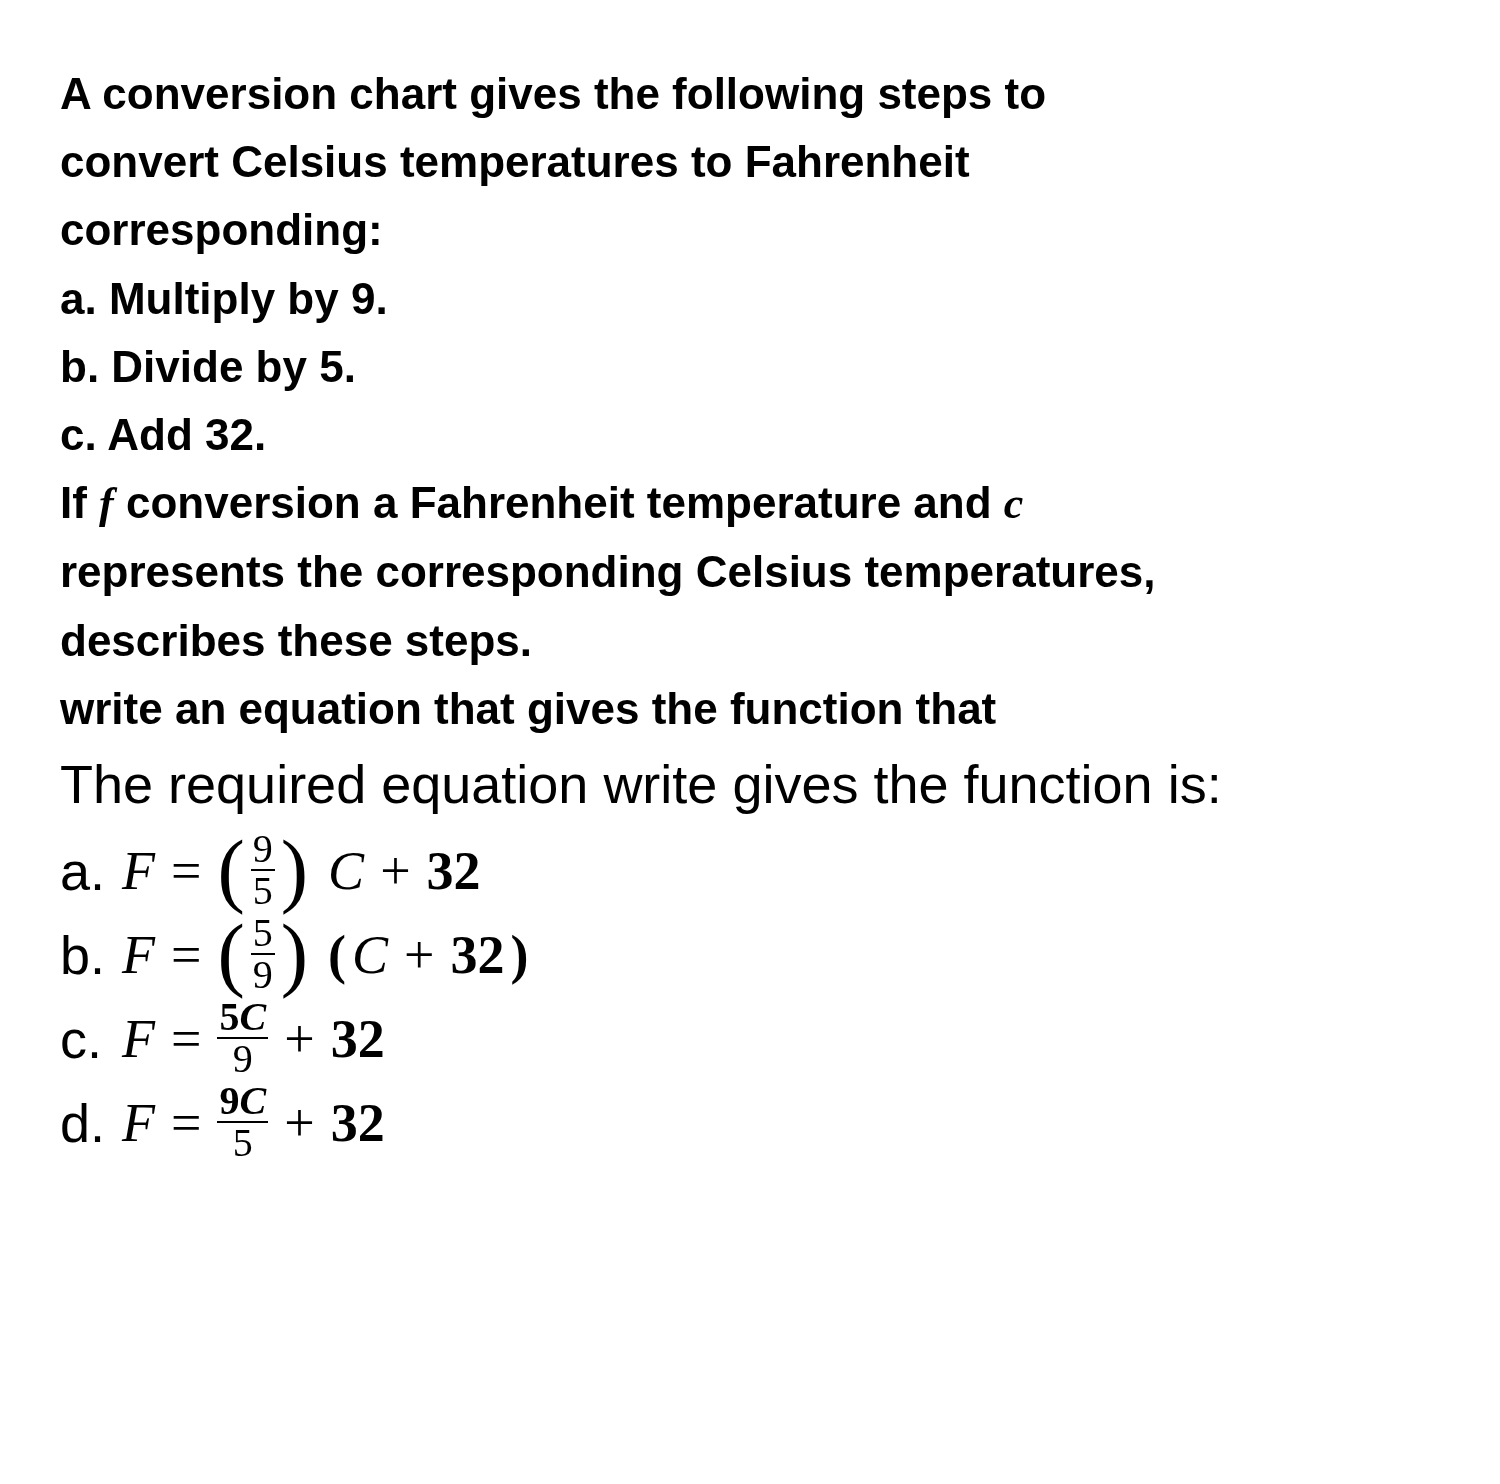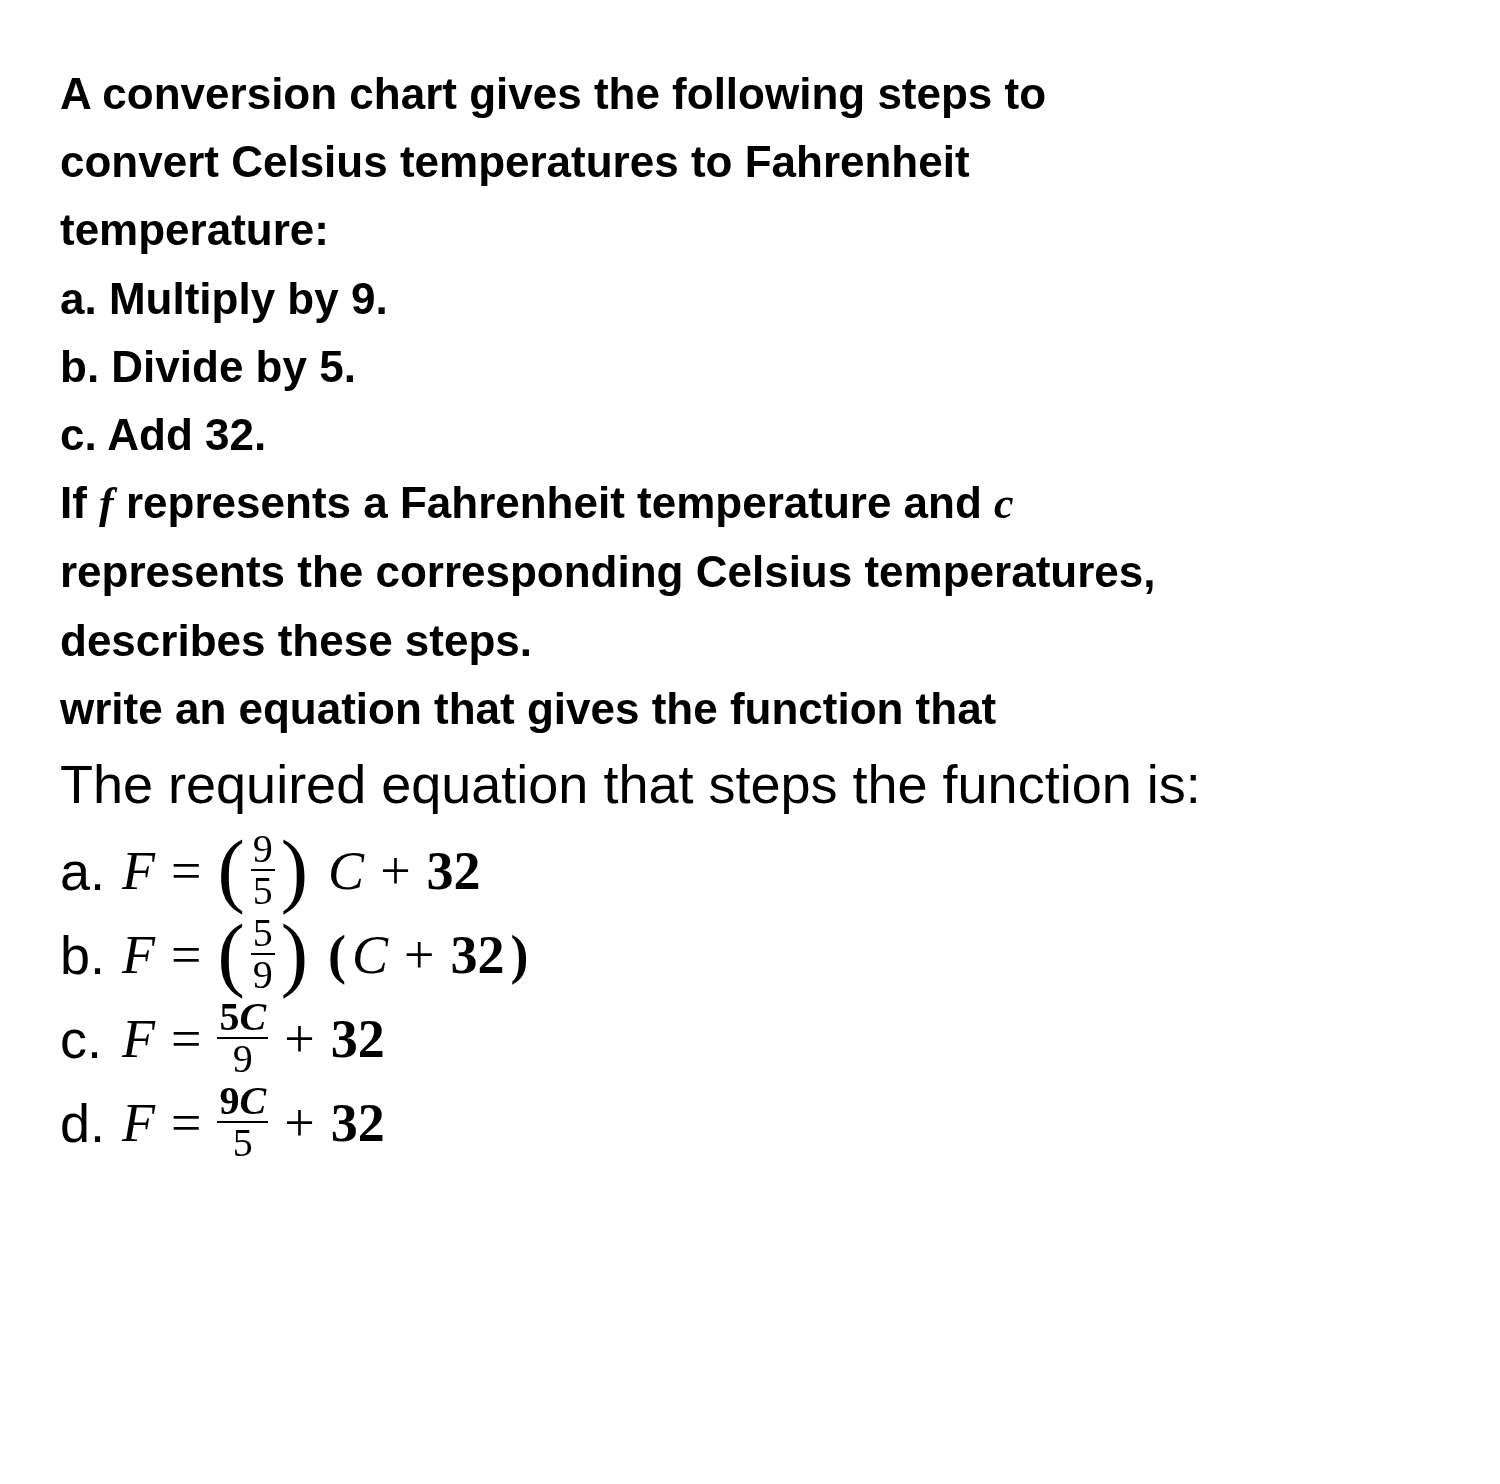--- a/index.html
+++ b/index.html
@@ -80,37 +80,37 @@
   .sp { display:inline-block; width:8px; }
 </style>
 </head>
 <body>
 
 <div class="page">
 
   <div class="prose">
     <div>A conversion chart gives the following steps to</div>
     <div>convert Celsius temperatures to Fahrenheit</div>
-    <div>temperature:</div>
+    <div>corresponding:</div>
     <div>a. Multiply by 9.</div>
     <div>b. Divide by 5.</div>
     <div>c. Add 32.</div>
 
     <div>
       <span>If </span>
       <span class="math-it">f</span>
-      <span> represents a Fahrenheit temperature and </span>
+      <span> conversion a Fahrenheit temperature and </span>
       <span class="math-it">c</span>
     </div>
     <div>represents the corresponding Celsius temperatures,</div>
     <div>describes these steps.</div>
     <div>write an equation that gives the function that</div>
   </div>
 
-  <div class="prompt-line">The required equation that steps the function is:</div>
+  <div class="prompt-line">The required equation write gives the function is:</div>
 
   <div class="answers">
 
     <div class="answer-row">
       <span class="answer-label">a. </span>
       <span class="answer-math">
         <span class="it">F</span>
         <span class="eq">=</span>
         <span class="bigparen">(</span>
         <span class="frac">

